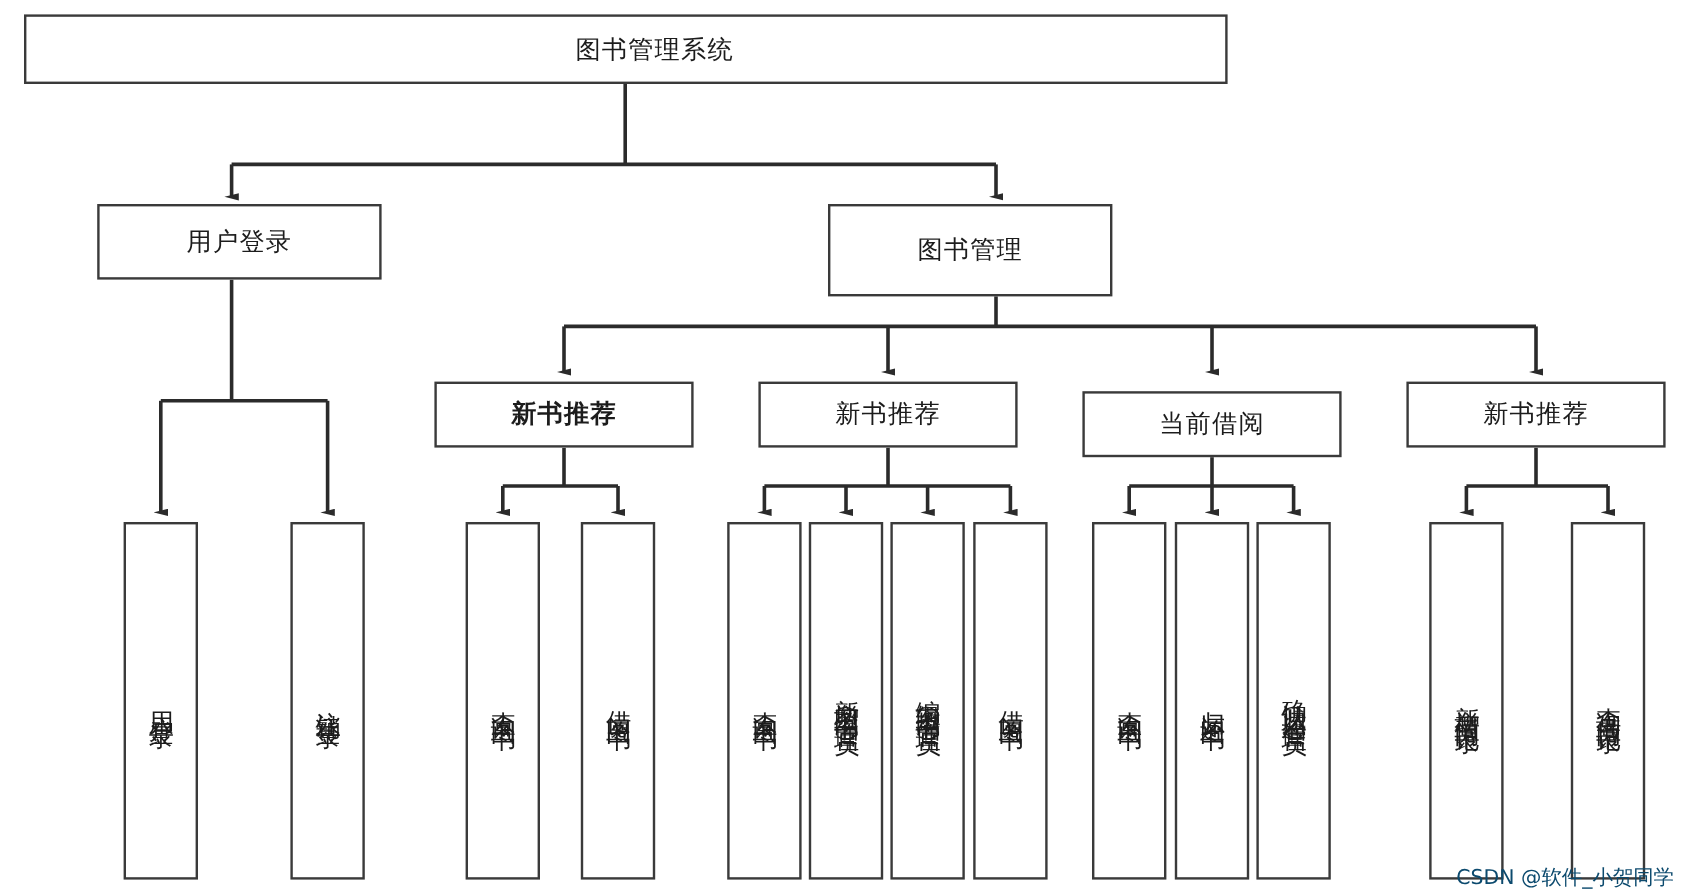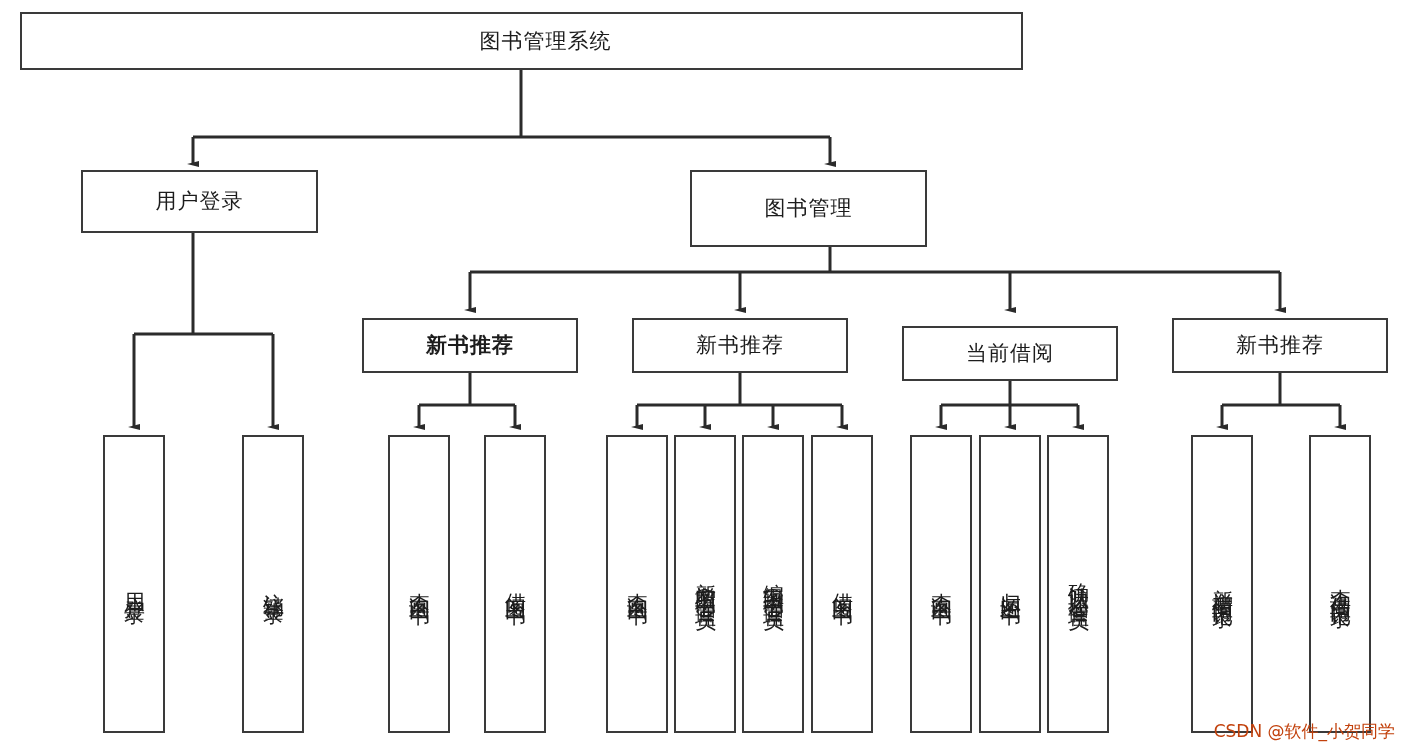--- a/index.html
+++ b/index.html
@@ -56,21 +56,21 @@
   
   .node.vertical{
     align-items:center;
     padding-top:0;
   }
   .watermark{
     position:absolute;
     right:10px;
     bottom:4px;
     font-size:17px;
-    color:#c2410c;
+    color:#0c4a6e;
     z-index:5;
     white-space:nowrap;
     font-family:"DejaVu Sans","Liberation Sans",sans-serif;
   }
 </style>
 </head>
 <body>
 
 <div id="canvas">
 

